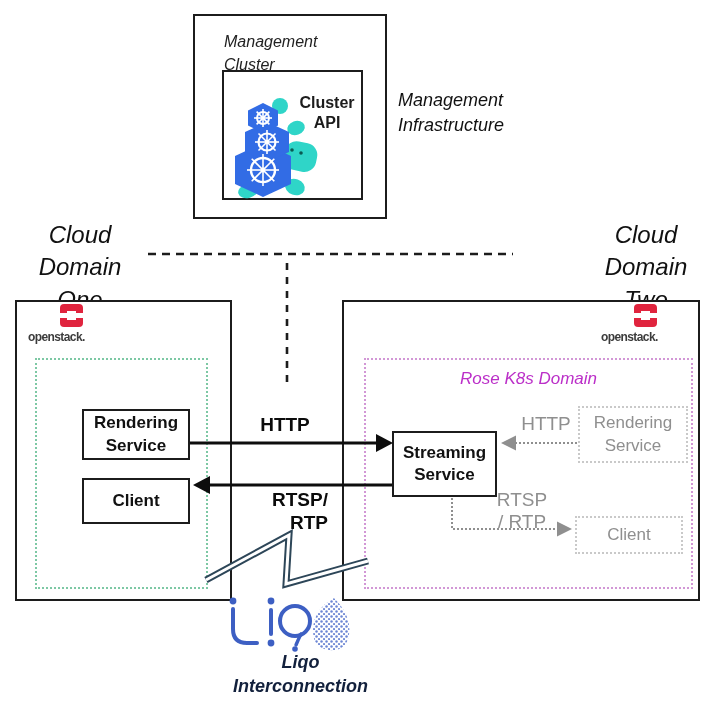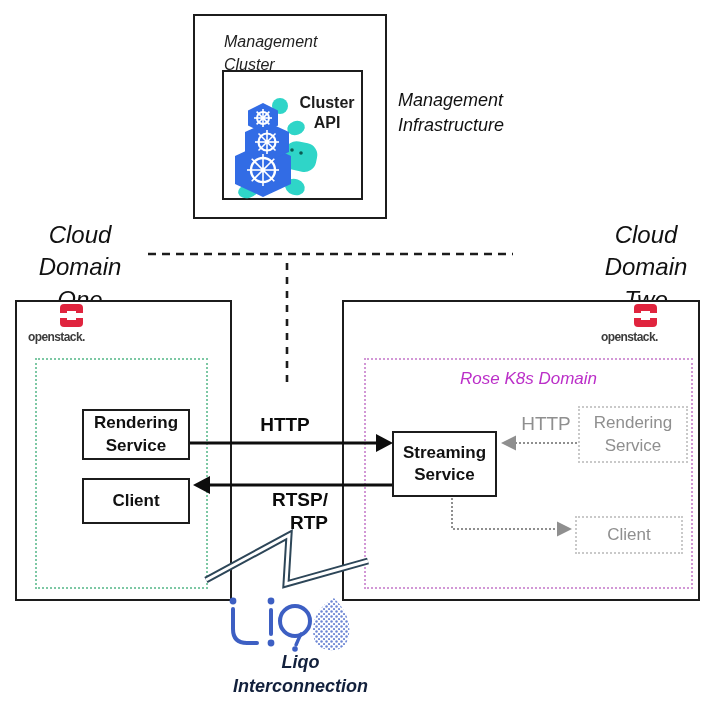--- a/index.html
+++ b/index.html
@@ -143,20 +143,22 @@
   <div class="abs box svc ml" id="streaming-box">Streaming
 Service</div>
   <div class="abs ghost ml" id="ghost-rendering">Rendering
 Service</div>
   <div class="abs ghost ml" id="ghost-client">Client</div>
 
   <div class="abs flow center ml" id="http-label">HTTP</div>
   <div class="abs flow center ml" id="rtsp-label">RTSP/
 RTP</div>
   <div class="abs gflow center ml" id="ghost-http-label">HTTP</div>
+  <div class="abs gflow center ml" id="ghost-rtsp-label">RTSP
+/ RTP</div>
 
   <svg class="abs" id="overlay" width="716" height="709" viewBox="0 0 716 709">
     <defs>
       <pattern id="liqodots" width="5" height="5" patternUnits="userSpaceOnUse">
         <circle cx="1.5" cy="1.5" r="1.25" style="fill:var(--liqo-dot)"></circle>
         <circle cx="4" cy="4" r="1.05" style="fill:var(--liqo-dot)"></circle>
       </pattern>
     </defs>
 
     <line x1="148" y1="254" x2="513" y2="254" style="stroke:var(--ink);stroke-width:2.4" stroke-dasharray="8 6"></line>

